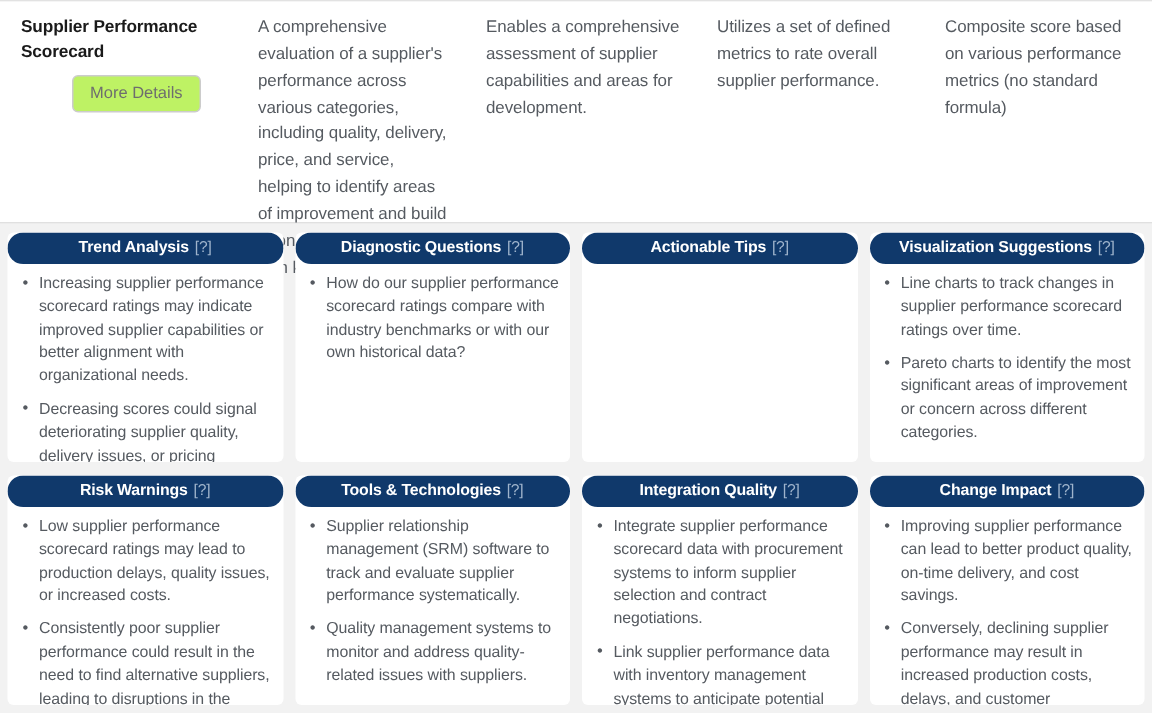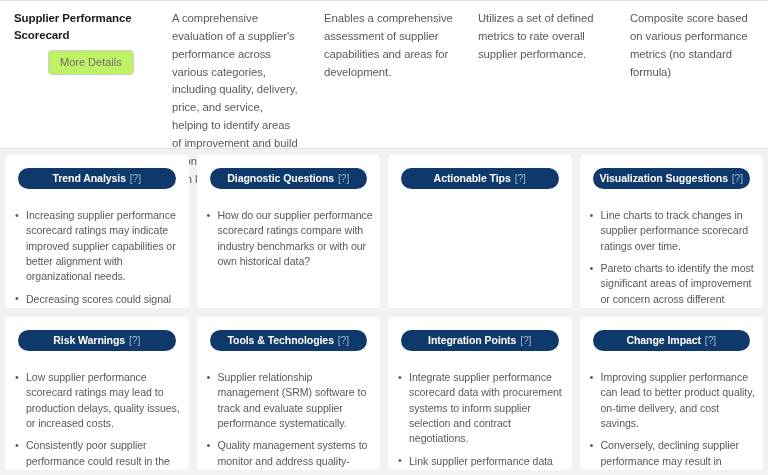--- a/index.html
+++ b/index.html
@@ -96,21 +96,21 @@
     background: #123a6b;
     background: #10396b;
     color: #ffffff;
     border-radius: 13px;
     height: 21px;
     line-height: 21px;
     text-align: center;
     font-size: 10.6px;
     font-weight: bold;
     letter-spacing: -0.1px;
-    margin: 13px;
+    margin: 0;
     white-space: nowrap;
     overflow: hidden;
   }
   .card-header .qmark {
     font-weight: normal;
     color: #9fb4cc;
     font-size: 10.4px;
     margin-left: 1px;
   }
   .card-body {
@@ -223,21 +223,21 @@
         <div class="card-header"><span>Tools &amp; Technologies</span> <span class="qmark">[?]</span></div>
         <div class="card-body">
           <ul>
             <li>Supplier relationship management (SRM) software to track and evaluate supplier performance systematically.</li>
             <li>Quality management systems to monitor and address quality-related issues with suppliers.</li>
           </ul>
         </div>
       </div>
 
       <div class="card">
-        <div class="card-header"><span>Integration Points</span> <span class="qmark">[?]</span></div>
+        <div class="card-header"><span>Integration Quality</span> <span class="qmark">[?]</span></div>
         <div class="card-body">
           <ul>
             <li>Integrate supplier performance scorecard data with procurement systems to inform supplier selection and contract negotiations.</li>
             <li>Link supplier performance data with inventory management systems to anticipate potential supply chain disruptions.</li>
           </ul>
         </div>
       </div>
 
       <div class="card">
         <div class="card-header"><span>Change Impact</span> <span class="qmark">[?]</span></div>

